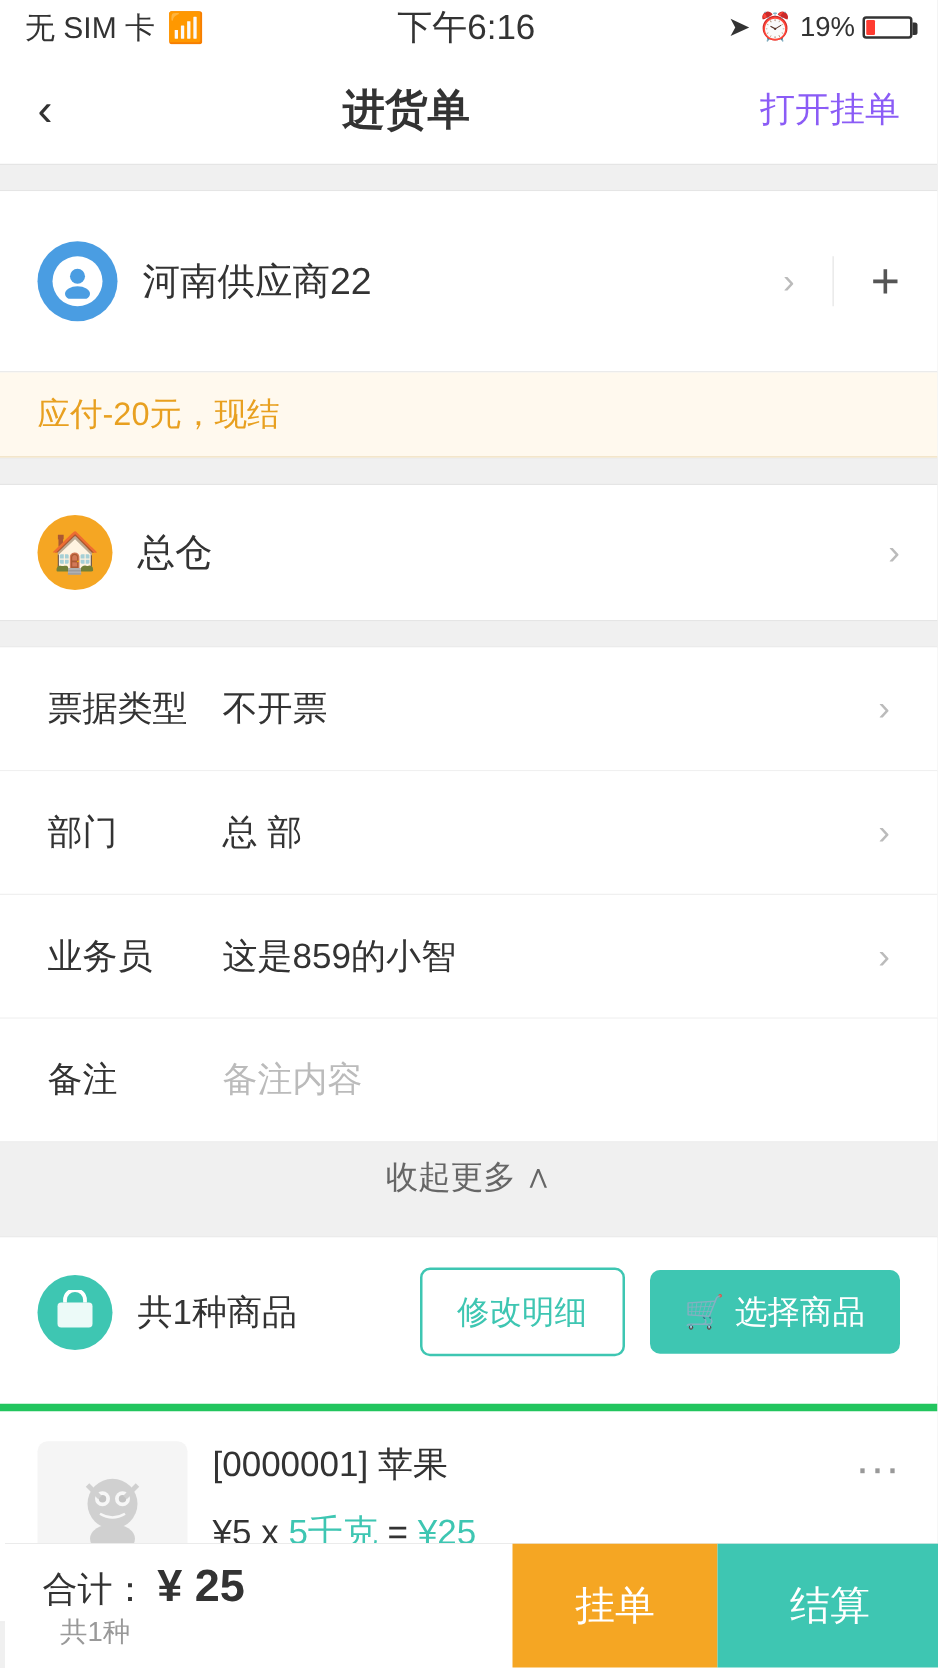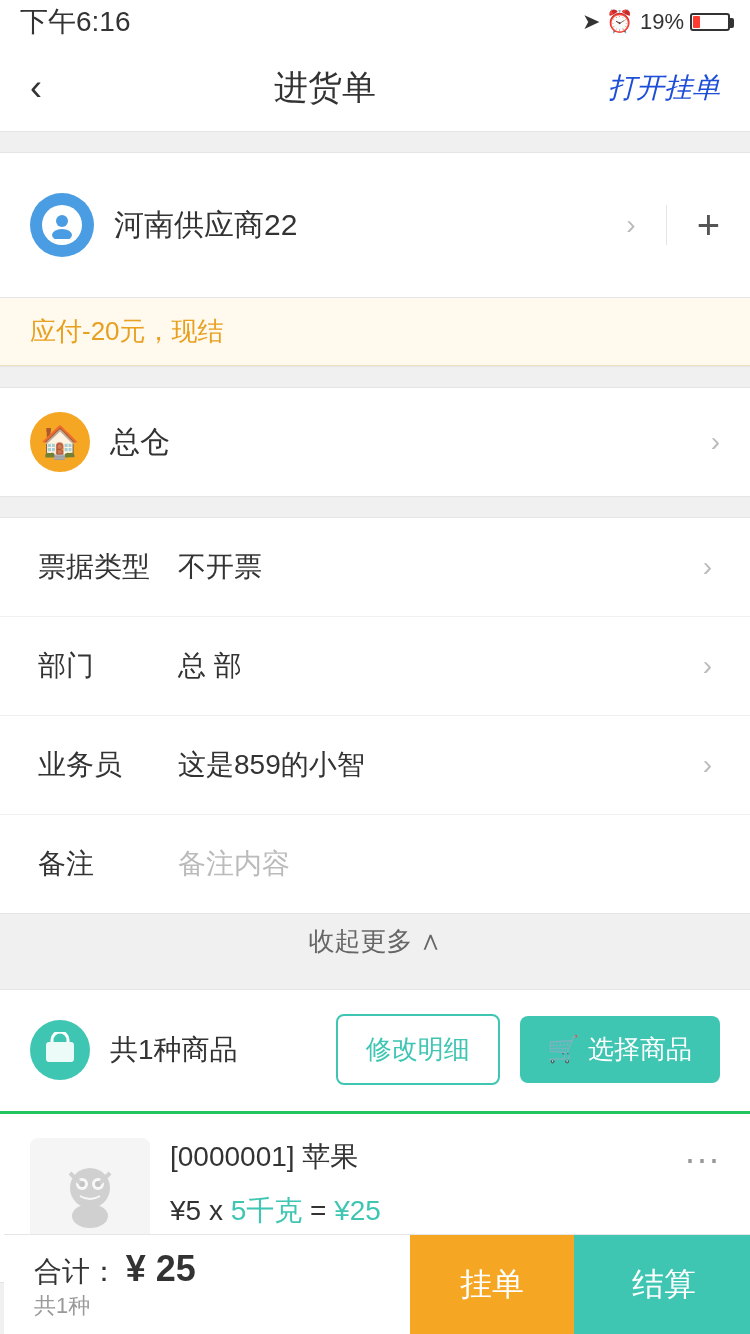--- a/index.html
+++ b/index.html
@@ -54,27 +54,26 @@
       padding: 0 30px;
       border-bottom: 1px solid #e5e5e5;
     }
     .nav-back {
       font-size: 36px;
       color: #333;
       cursor: pointer;
     }
     .nav-title {
       font-size: 34px;
-      font-weight: 400;
+      font-weight: 700;
       color: #333;
     }
     .nav-action {
       font-size: 28px;
-      color: #1d4ed8;
-      font-style: italic;
+      color: #8b5cf6;
     }
 
     
     .section-gap {
       height: 20px;
       background: #f0f0f0;
     }
 
     
     .section {
@@ -236,22 +235,22 @@
       align-items: center;
       gap: 8px;
     }
 
     
     .product-card {
       background: #fff;
       display: flex;
       align-items: flex-start;
       padding: 24px 30px;
-      margin-top: 2px;
-      border-top: 3px solid #22c55e;
+      margin-top: 14px;
+      border-top: 6px solid #22c55e;
     }
     .product-thumb {
       width: 120px; height: 120px;
       background: #f5f5f5;
       border-radius: 8px;
       display: flex; align-items: center; justify-content: center;
       flex-shrink: 0;
       margin-right: 20px;
     }
     .product-thumb-owl {
@@ -299,20 +298,21 @@
     }
     .total-amount {
       font-size: 36px;
       font-weight: 600;
       color: #333;
       display: inline;
     }
     .total-count {
       font-size: 22px;
       color: #999;
+      margin-left: 14px;
     }
     .btn-hang {
       width: 164px;
       background: #f5a623;
       color: #fff;
       font-size: 32px;
       display: flex;
       align-items: center;
       justify-content: center;
       border: none;
@@ -331,20 +331,24 @@
     .main-content {
       padding-bottom: 100px;
     }
   </style>
 </head>
 <body>
 
 <div class="main-content">
 
   <div class="status-bar">
+    <div class="status-left">
+      <span>无 SIM 卡</span>
+      <span>📶</span>
+    </div>
     <div class="status-center">下午6:16</div>
     <div class="status-right">
       <span>➤</span>
       <span>⏰</span>
       <span>19%</span>
       <span class="battery-icon">
         <span class="battery-fill"></span>
       </span>
     </div>
   </div>

